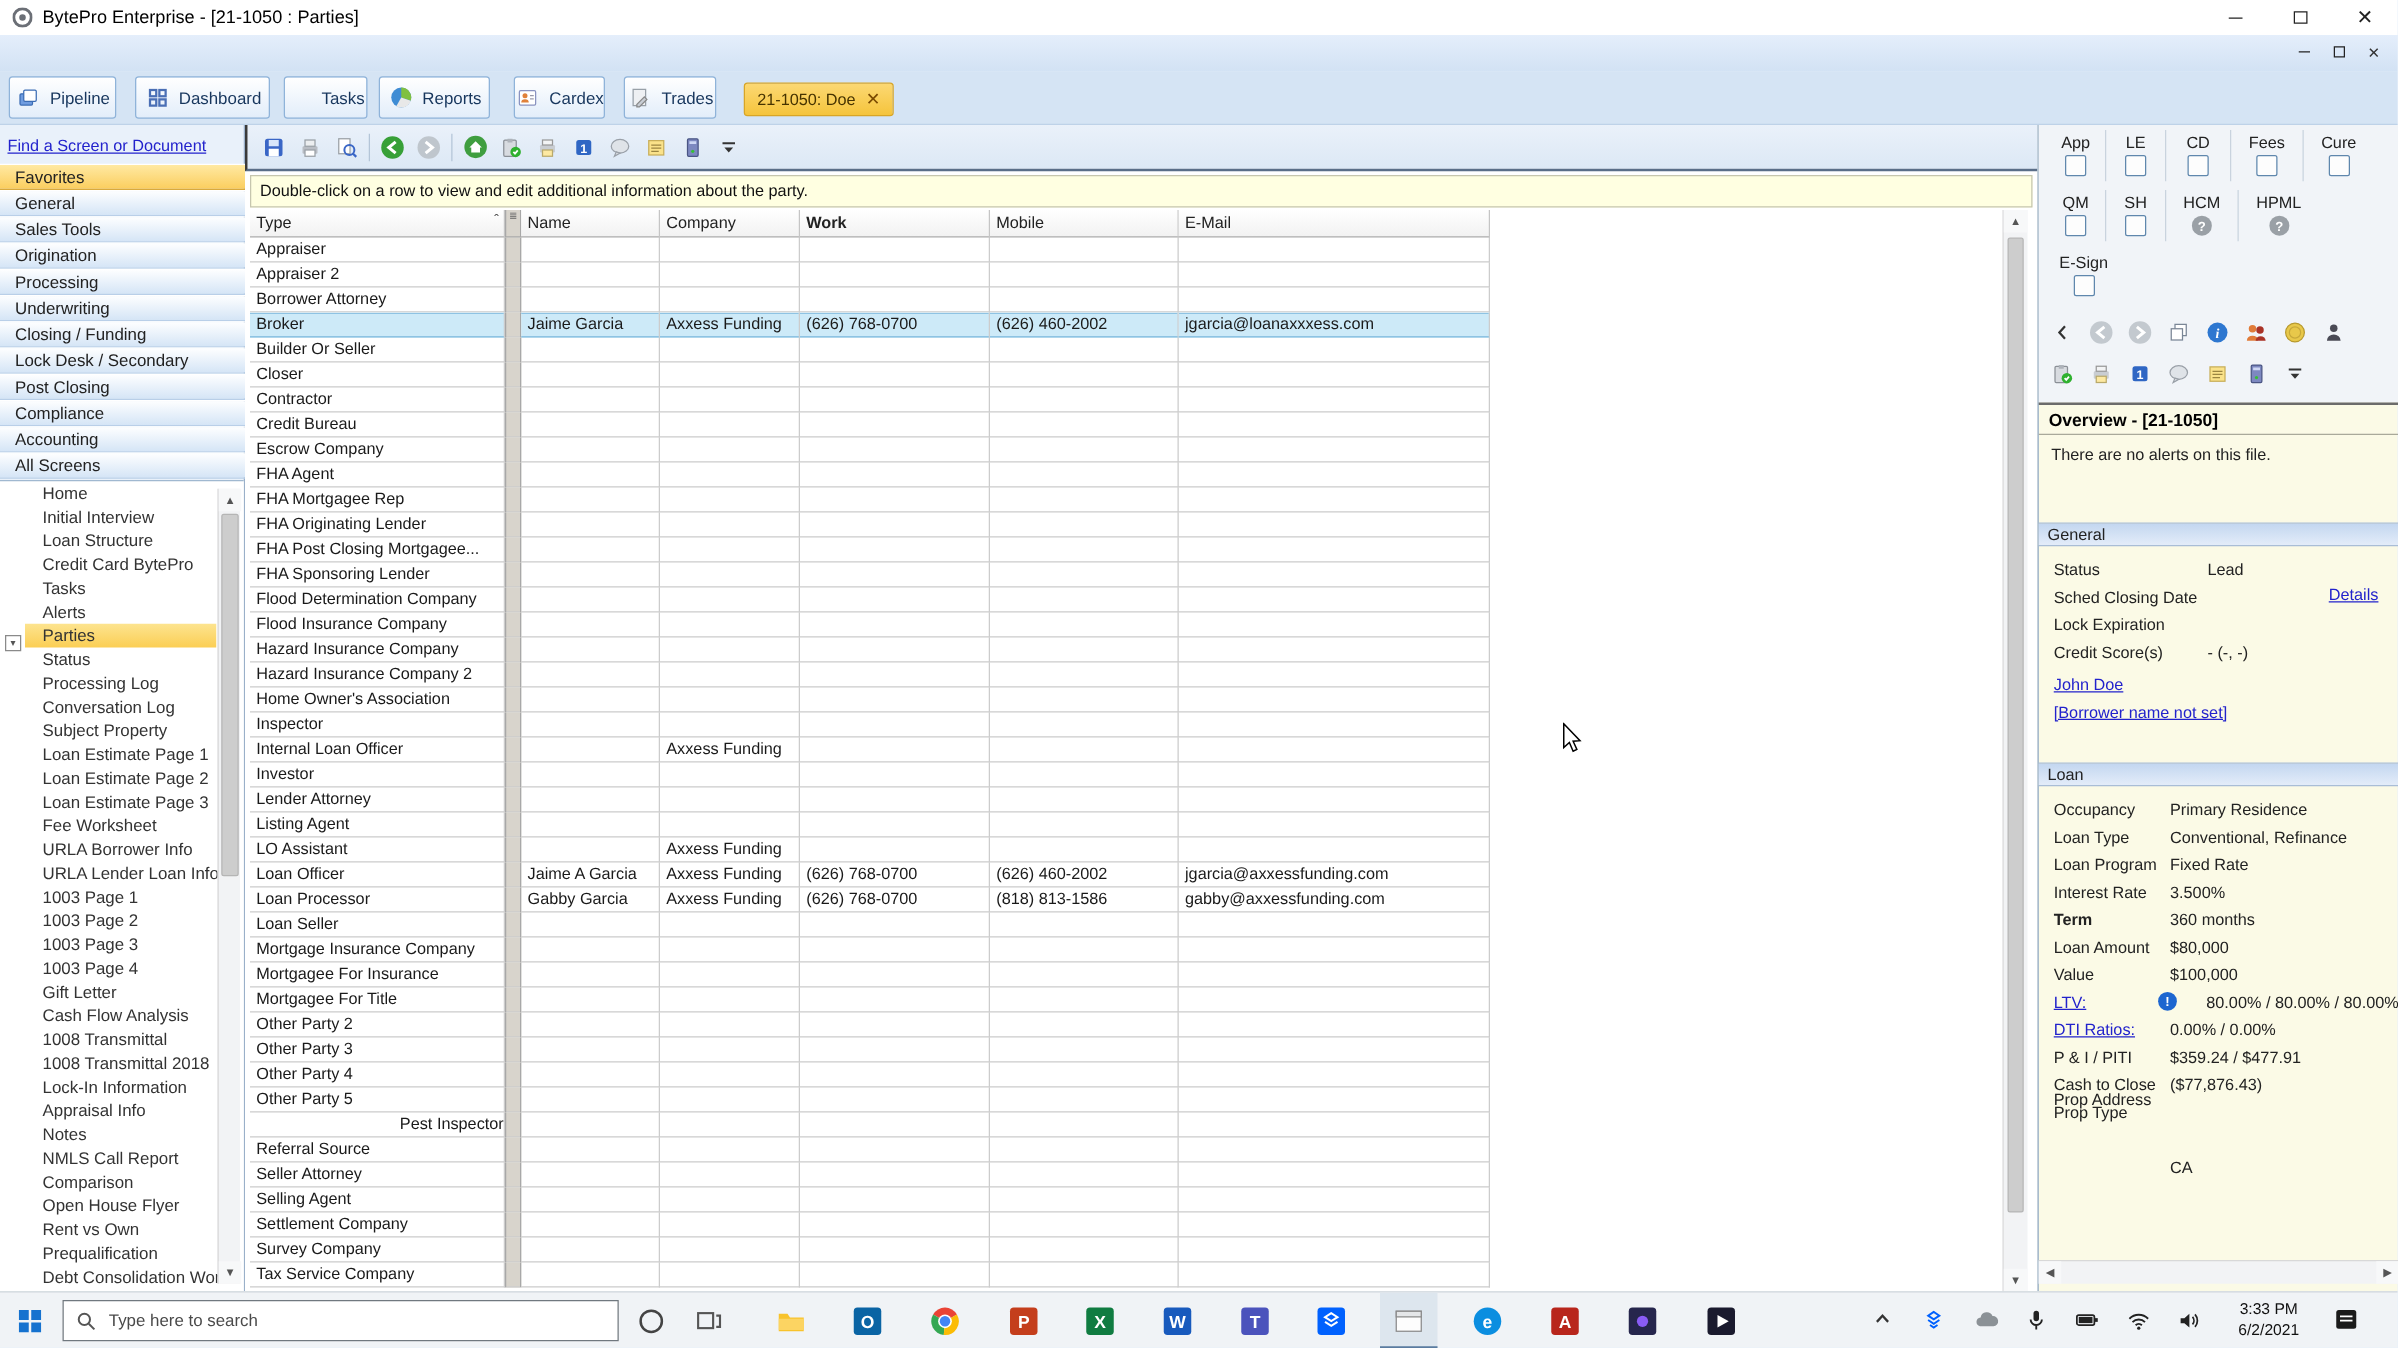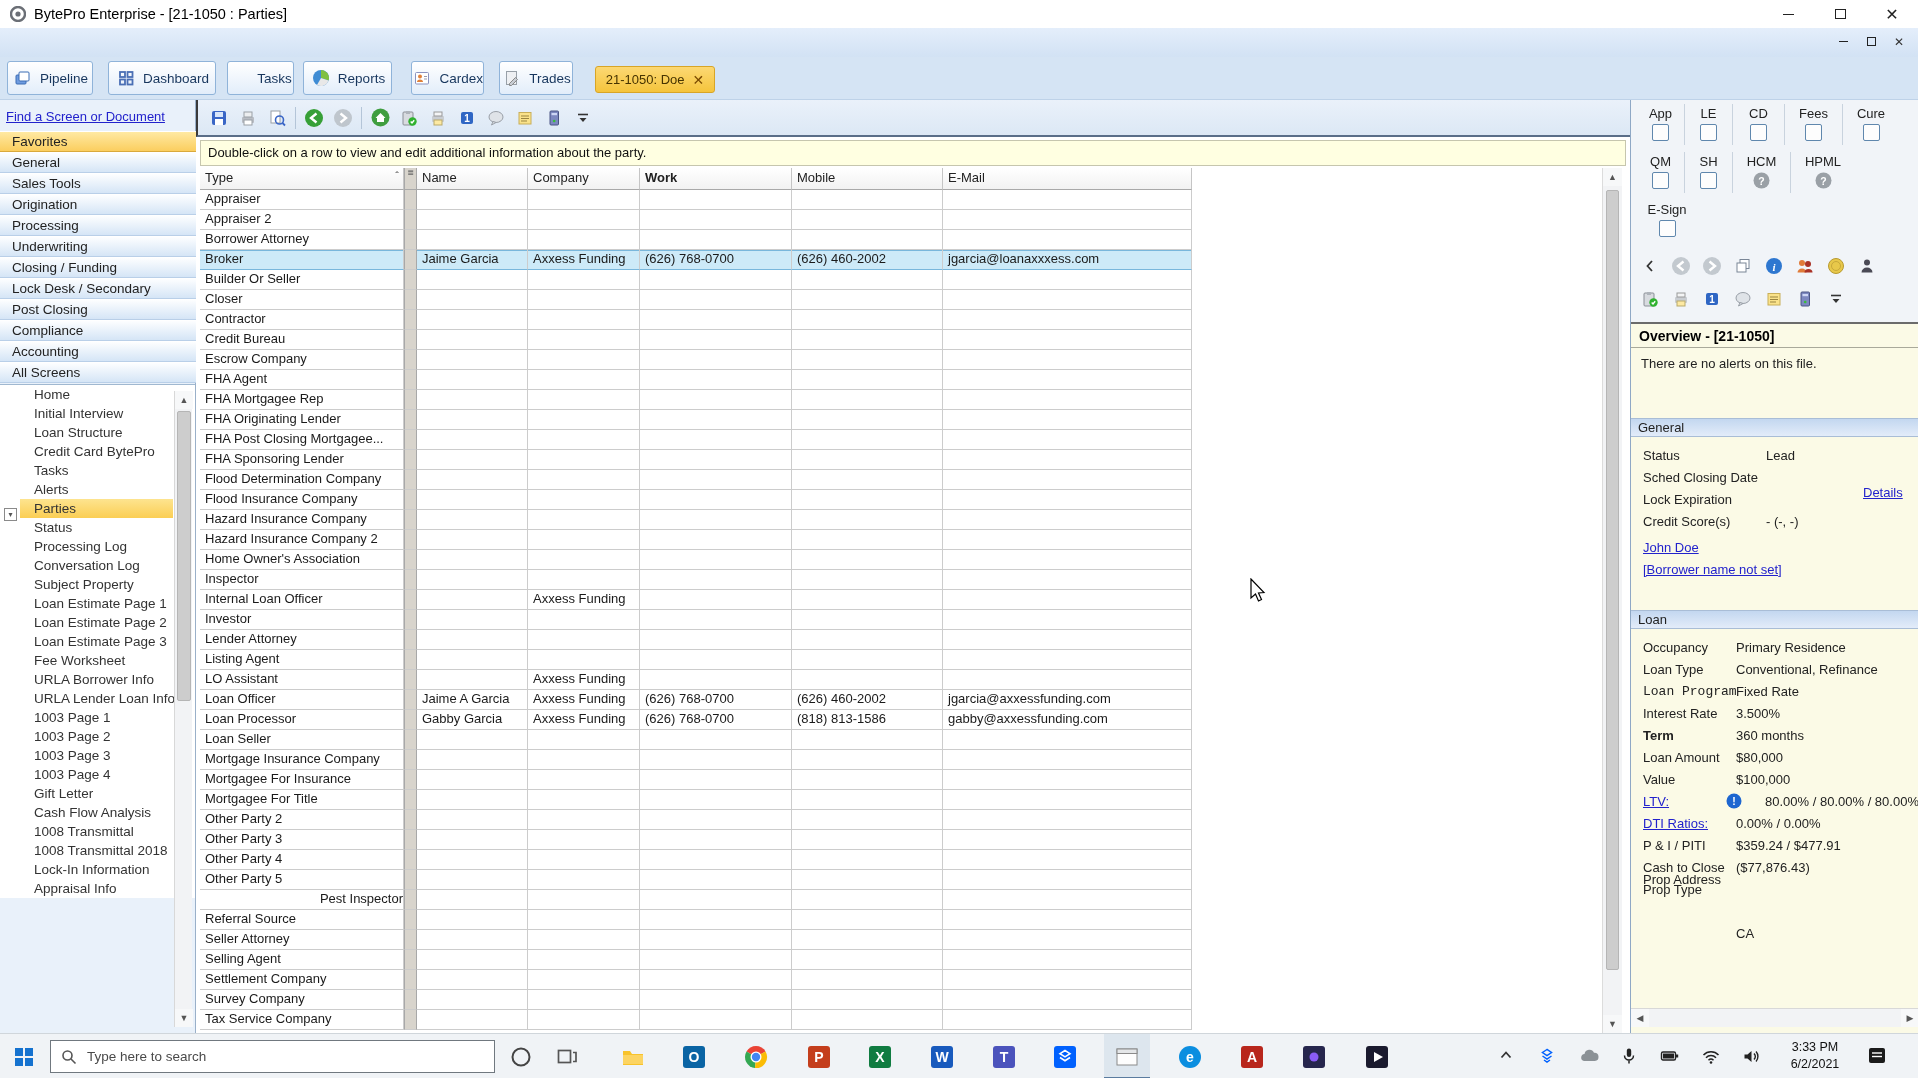--- a/index.html
+++ b/index.html
@@ -28,21 +28,21 @@
   .tsbtn { position:absolute; top:4px; height:34px; background:linear-gradient(#ffffff,#e2edfa); border:1px solid #8fb3d9; border-radius:3px; display:flex; align-items:center; justify-content:center; gap:6px; font-size:13.5px; color:#17365d; }
   #file-tab { position:absolute; left:595px; top:9px; width:120px; height:27px; background:linear-gradient(#fcd873,#f5c43c); border:1px solid #d8a526; border-radius:3px; display:flex; align-items:center; justify-content:center; gap:8px; font-size:13px; color:#463300; }
   #file-tab .x { color:#7a4a00; font-weight:bold; font-size:14px; }
 
   
   #sidebar { position:absolute; left:0; top:100px; width:196px; height:933px; background:#e9f1fa; border-right:1px solid #9ab0c9; }
   #find-link { position:absolute; left:6px; top:9px; color:#2222cc; text-decoration:underline; font-size:13px; }
   #cats { position:absolute; left:0; top:31px; width:196px; }
   .cat { height:21px; line-height:20px; padding-left:12px; font-size:13.5px; color:#222; background:linear-gradient(#fdfeff,#d5e5f6); border-bottom:1px solid #b9cfe8; border-top:1px solid #ffffff; }
   .cat.selected { background:linear-gradient(#ffe9a2,#fbce5f); border-bottom:1px solid #d9a93c; }
-  #screens { position:absolute; left:0; top:284px; width:195px; height:514px; background:#fff; border-top:1px solid #a0b8d0; overflow:hidden; }
+  #screens { position:absolute; left:0; top:284px; width:195px; height:649px; background:#fff; border-top:1px solid #a0b8d0; overflow:hidden; }
   .screen { position:relative; height:19px; line-height:19px; padding-left:34px; font-size:13.5px; color:#333; white-space:nowrap; }
   .screen.selected { background:linear-gradient(#fde48f,#fbce54); margin-left:20px; padding-left:14px; width:153px; }
   #parties-expander { position:absolute; left:4px; top:408px; width:13px; height:13px; background:#fff; border:1px solid #8a8a8a; font-size:8px; color:#555; display:flex; align-items:center; justify-content:center; }
   
   #side-scroll { position:absolute; left:174px; top:291px; width:18px; height:636px; background:#f2f3f5; border-left:1px solid #d8d8d8; }
   .sb-arrow { width:18px; height:18px; display:flex; align-items:center; justify-content:center; font-size:9px; color:#555; background:#f7f8f9; }
   .sb-thumb { position:absolute; left:2px; width:14px; background:#cdcdcd; border:1px solid #b5b5b5; border-radius:2px; }
 
   
   #main { position:absolute; left:196px; top:100px; width:1434px; height:933px; background:#fff; }
@@ -909,32 +909,32 @@
   <div class="section-bar" style="top:510px">Loan</div>
   <div id="loan-rows"></div>
   <div id="rp-hscroll">
     <div class="sb-arrow" style="left:0">◀</div>
     <div class="sb-arrow" style="right:0">▶</div>
   </div>
 <div class="kv-label" style="top: 348px;">Status</div>
     <div class="kv-value" style="top: 348px; left: 135px;">Lead</div>
     <div class="kv-label" style="top: 370px;">Sched Closing Date</div>
     <div class="kv-value" style="top: 370px; left: 135px;"></div>
-    <div class="kv-value rp-link" style="top: 385px; left: 232px;">Details</div>
+    <div class="kv-value rp-link" style="top: 368px; left: 232px;">Details</div>
     <div class="kv-label" style="top: 392px;">Lock Expiration</div>
     <div class="kv-value" style="top: 392px; left: 135px;"></div>
     <div class="kv-label" style="top: 414px;">Credit Score(s)</div>
     <div class="kv-value" style="top: 414px; left: 135px;">- (-, -)</div>
     <div class="kv-label rp-link" style="top: 440px;">John Doe</div>
     <div class="kv-label rp-link" style="top: 462px;">[Borrower name not set]</div>
     <div class="kv-label" style="top: 540px;">Occupancy</div>
     <div class="kv-value" style="top: 540px; left: 105px;">Primary Residence</div>
     <div class="kv-label" style="top: 562px;">Loan Type</div>
     <div class="kv-value" style="top: 562px; left: 105px;">Conventional, Refinance</div>
-    <div class="kv-label" style="top: 584px; font-family: Liberation Mono, monospace;">Loan Program</div>
+    <div class="kv-label" style="top: 584px;">Loan Program</div>
     <div class="kv-value" style="top: 584px; left: 105px;">Fixed Rate</div>
     <div class="kv-label" style="top: 606px;">Interest Rate</div>
     <div class="kv-value" style="top: 606px; left: 105px;">3.500%</div>
     <div class="kv-label" style="top: 628px; font-weight: bold;">Term</div>
     <div class="kv-value" style="top: 628px; left: 105px;">360 months</div>
     <div class="kv-label" style="top: 650px;">Loan Amount</div>
     <div class="kv-value" style="top: 650px; left: 105px;">$80,000</div>
     <div class="kv-label" style="top: 672px;">Value</div>
     <div class="kv-value" style="top: 672px; left: 105px;">$100,000</div>
     <div class="kv-label rp-link" style="top: 694px;">LTV:</div>

